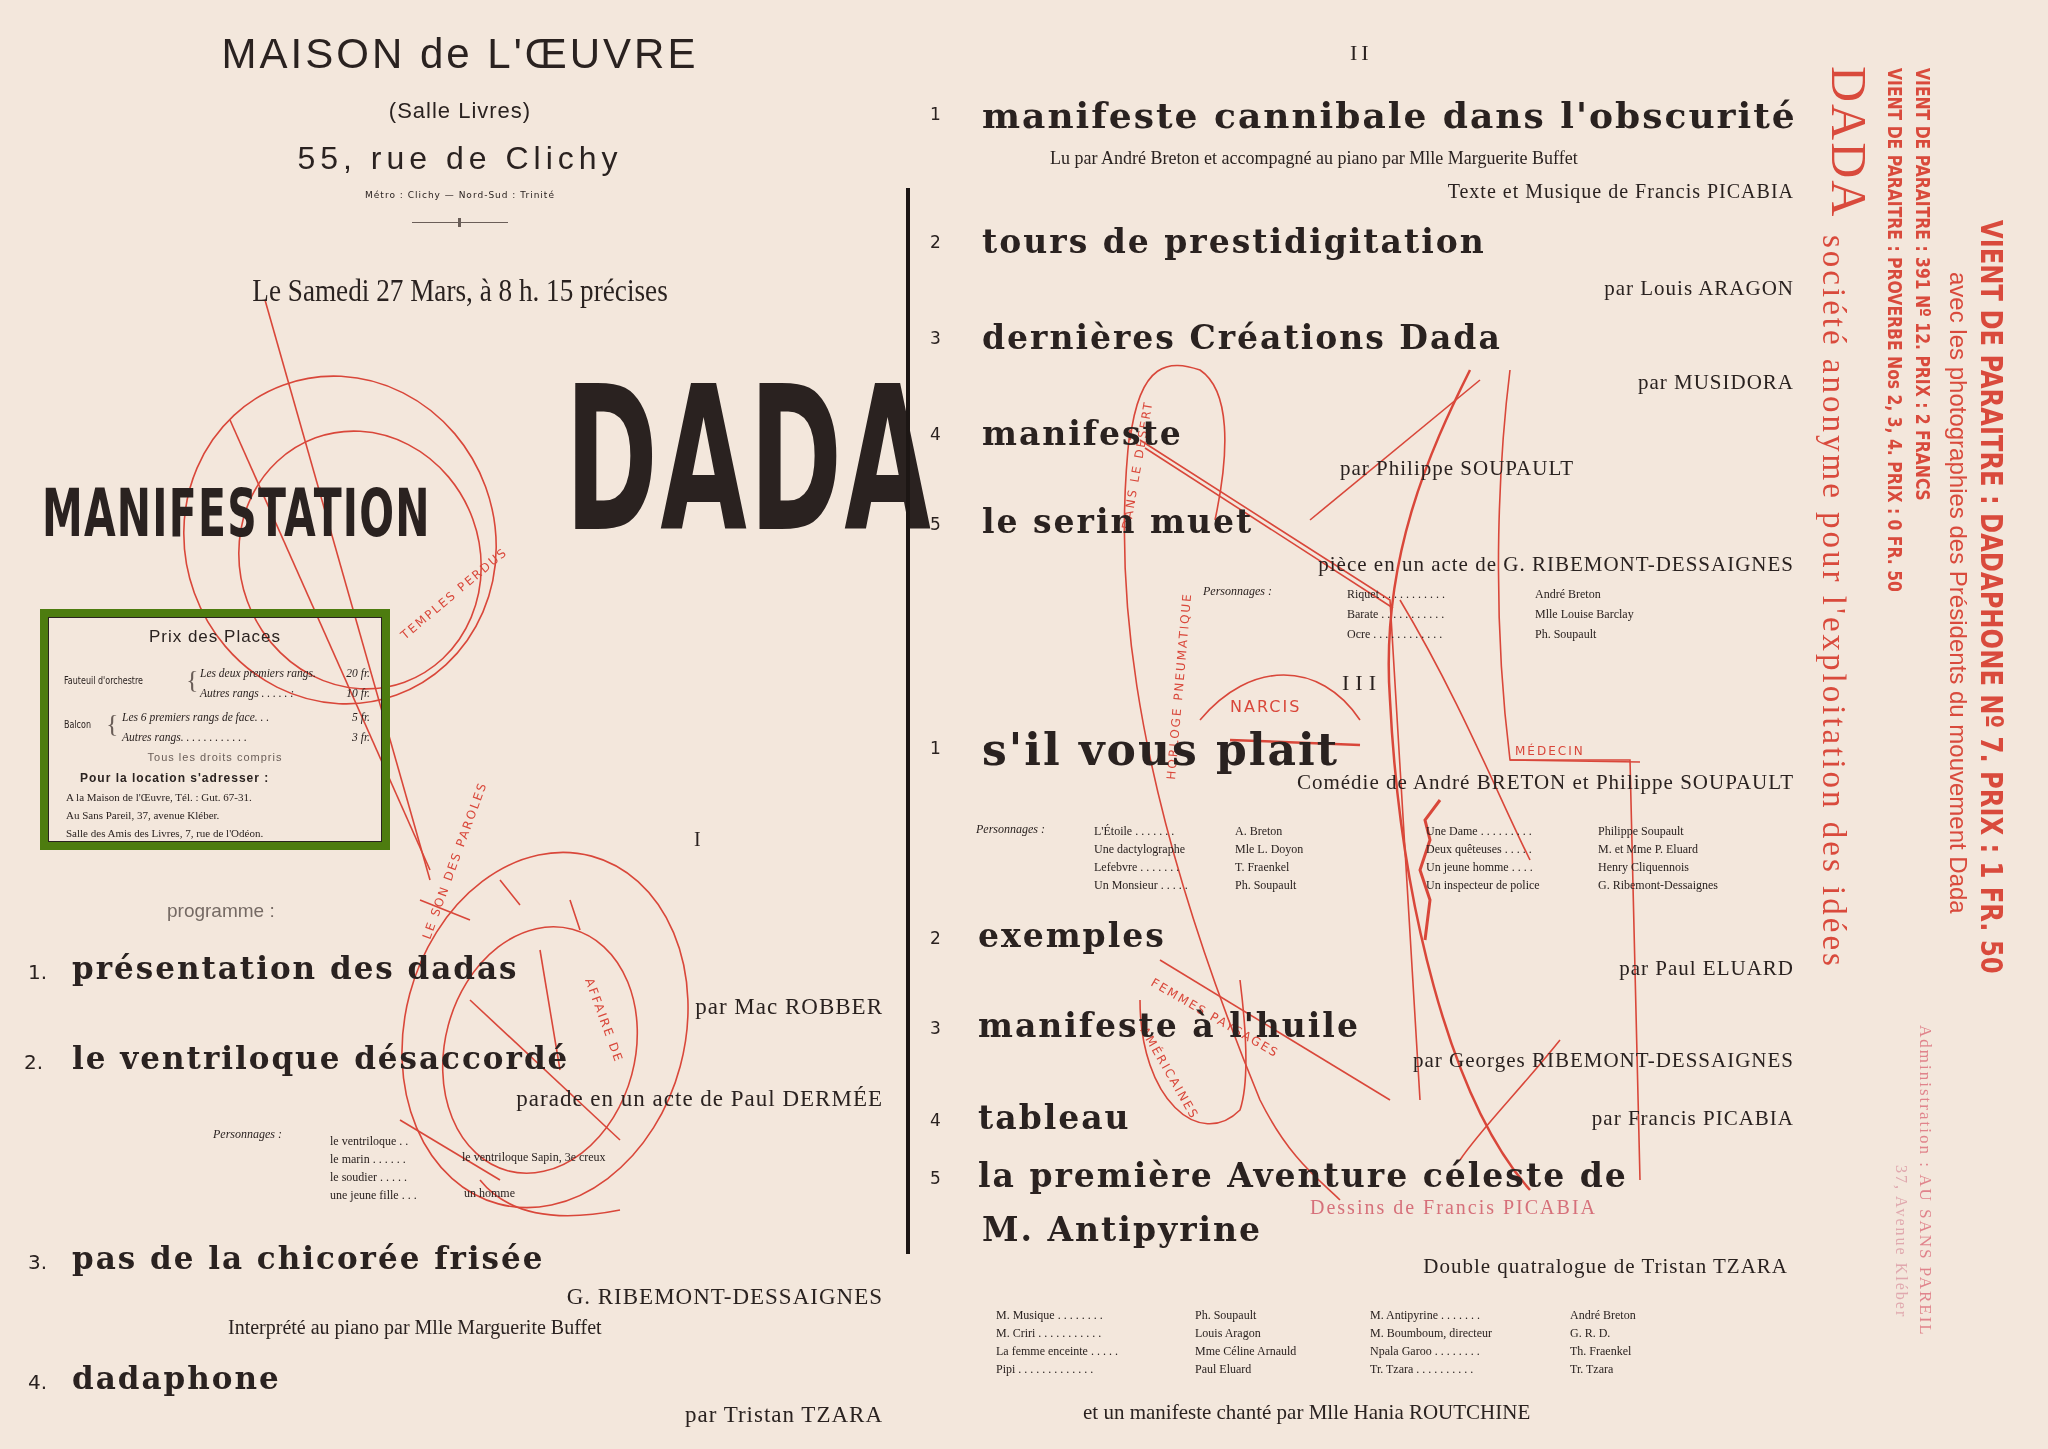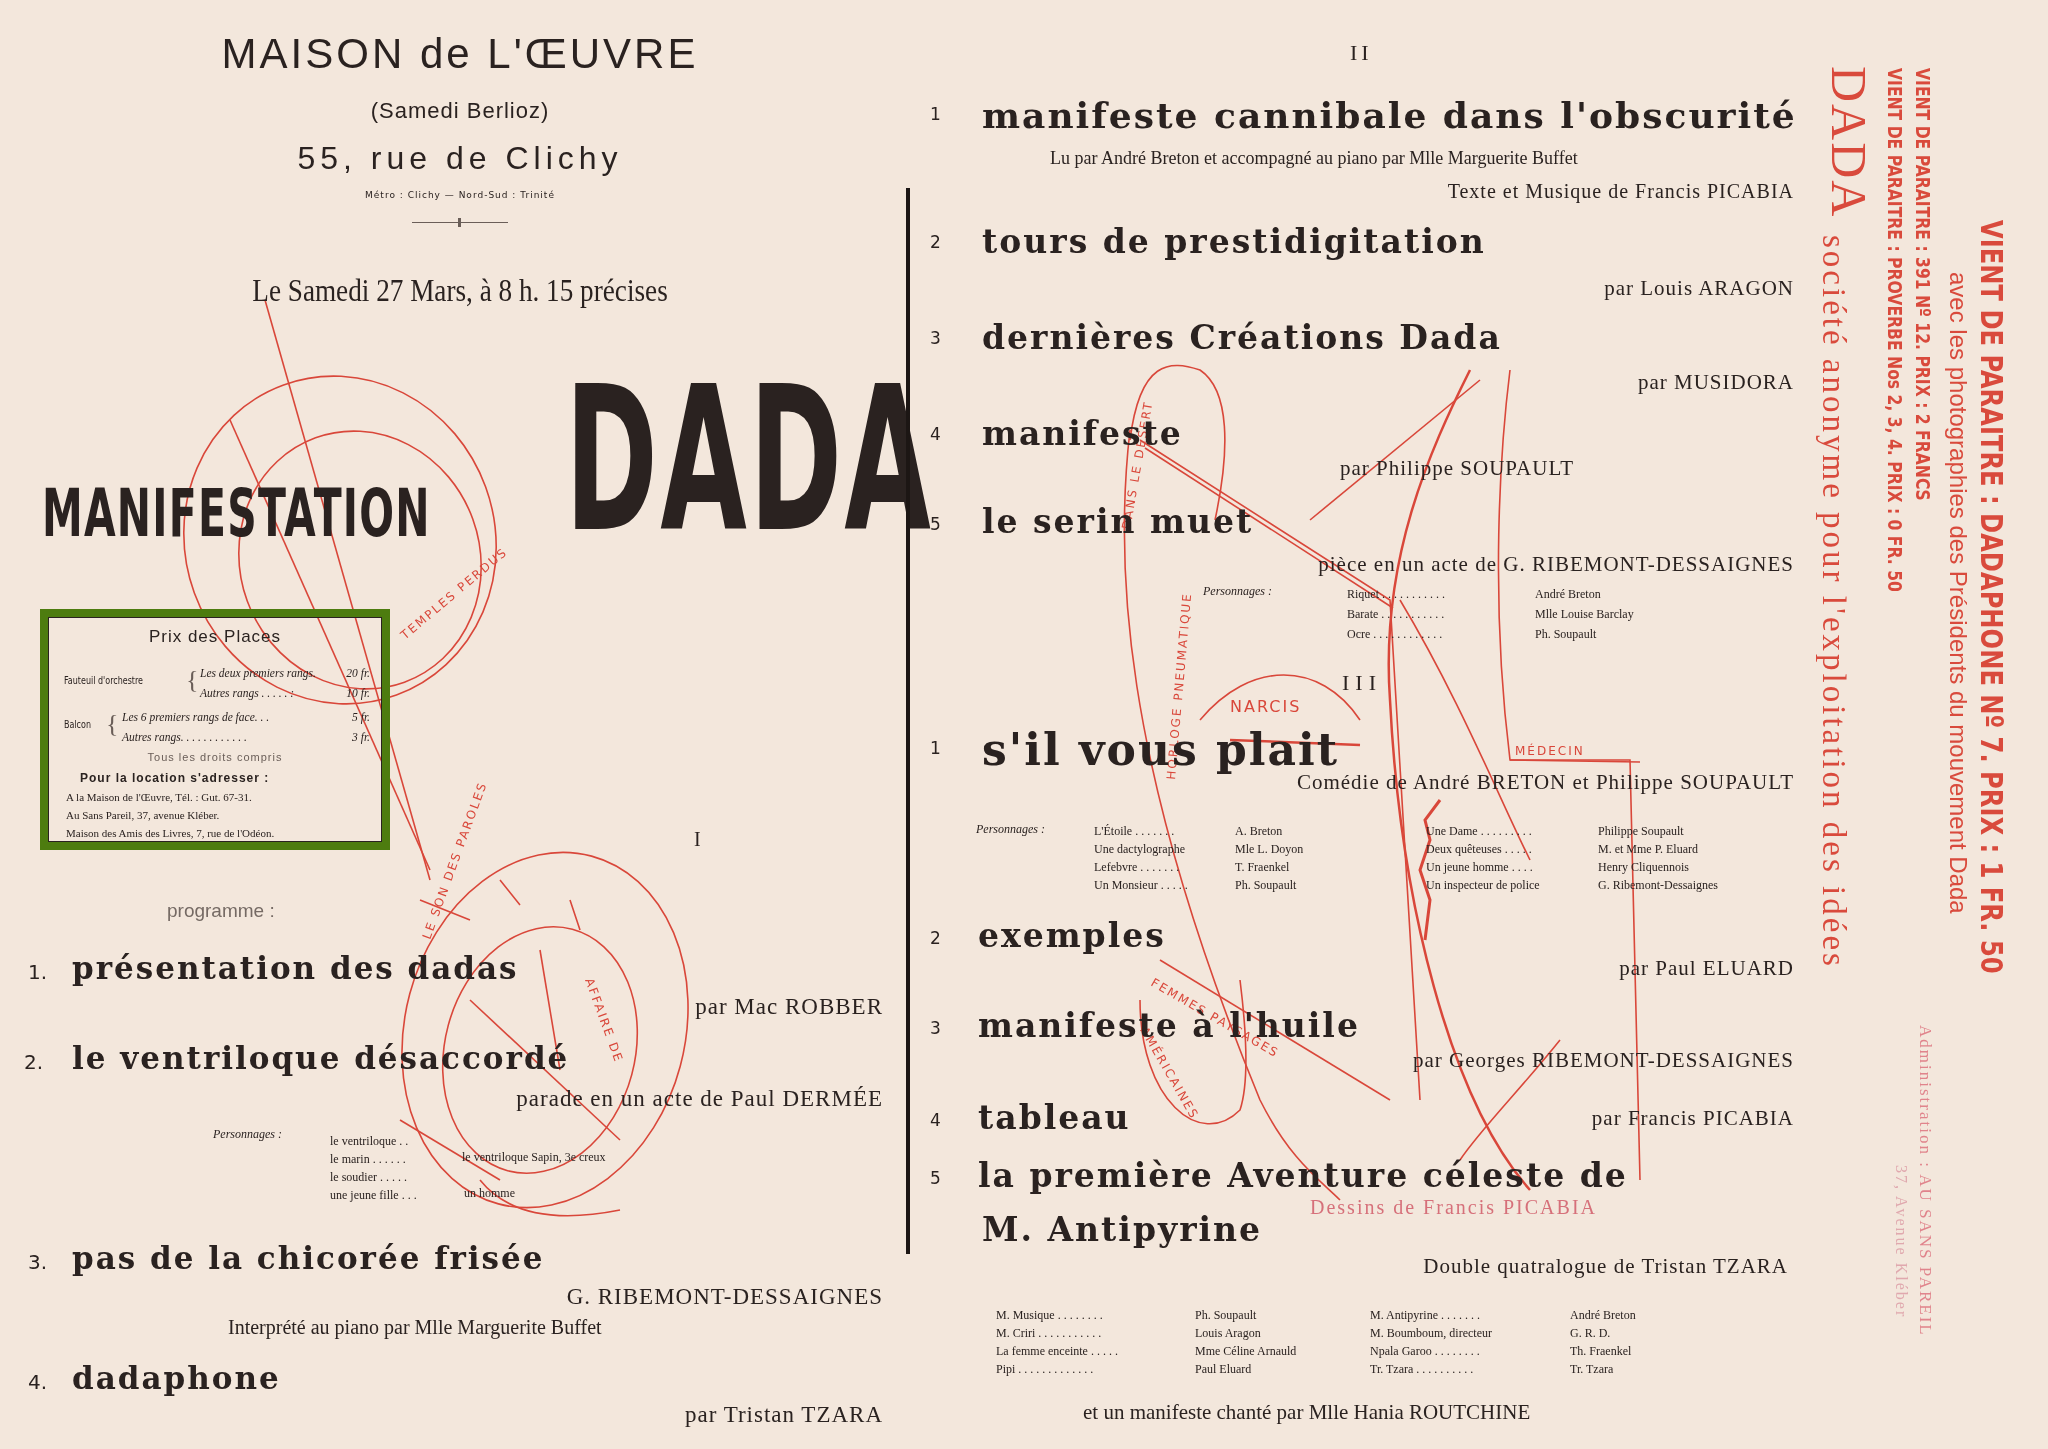--- a/index.html
+++ b/index.html
@@ -92,21 +92,21 @@
     <text x="1130" y="530" transform="rotate(-80 1130 530)">DANS LE DÉSERT</text>
     <text x="1175" y="780" transform="rotate(-85 1175 780)">HORLOGE PNEUMATIQUE</text>
     <text x="1230" y="712" font-size="16">NARCIS</text>
     <text x="1515" y="755" font-size="12">MÉDECIN</text>
     <text x="1150" y="985" transform="rotate(30 1150 985)">FEMMES PAYSAGES</text>
     <text x="1140" y="1030" transform="rotate(60 1140 1030)">AMÉRICAINES</text>
   </g>
 </svg>
 
 <div class="abs h-maison center sans">MAISON de L'ŒUVRE</div>
-<div class="abs h-salle center sans">(Samedi Berlioz)</div>
+<div class="abs h-salle center sans">(Salle Livres)</div>
 <div class="abs h-rue center sans">55, rue de Clichy</div>
 <div class="abs h-metro center cond">Métro : Clichy   —   Nord-Sud : Trinité</div>
 <div class="abs h-orn"></div>
 <div class="abs h-date center">Le Samedi 27 Mars, à 8 h. 15 précises</div>
 
 <div class="abs manif nw">MANIFESTATION</div>
 <div class="abs dada-big nw">DADA</div>
 
 <div class="abs prix-box">
   <div class="abs prix-title sans">Prix des Places</div>
@@ -119,21 +119,21 @@
   <div class="abs prix-lbl nw" style="left:16px;top:102px;">Balcon</div>
   <div class="abs nw" style="left:58px;top:92px;font-size:26px;color:#6a5e58;">{</div>
   <div class="abs prix-row nw" style="left:74px;top:94px;">Les 6 premiers rangs de face. . .</div>
   <div class="abs prix-row nw" style="right:12px;top:94px;">5 fr.</div>
   <div class="abs prix-row nw" style="left:74px;top:114px;">Autres rangs. . . . . . . . . . . .</div>
   <div class="abs prix-row nw" style="right:12px;top:114px;">3 fr.</div>
   <div class="abs center sans" style="left:0;width:100%;top:134px;font-size:11px;color:#6a5e58;letter-spacing:1px;">Tous les droits compris</div>
   <div class="abs sans bold nw" style="left:32px;top:154px;font-size:12px;letter-spacing:1px;">Pour la location s'adresser :</div>
   <div class="abs prix-small nw" style="left:18px;top:174px;">A la Maison de l'Œuvre, Tél. : Gut. 67-31.</div>
   <div class="abs prix-small nw" style="left:18px;top:192px;">Au Sans Pareil, 37, avenue Kléber.</div>
-  <div class="abs prix-small nw" style="left:18px;top:210px;">Maison des Amis des Livres, 7, rue de l'Odéon.</div>
+  <div class="abs prix-small nw" style="left:18px;top:210px;">Salle des Amis des Livres, 7, rue de l'Odéon.</div>
 </div>
 
 <div class="abs sec-I">I</div>
 <div class="abs prog sans">programme :</div>
 
 <div class="abs item-num" style="left:28px;top:960px;">1.</div>
 <div class="abs item-title nw" style="left:72px;top:950px;font-size:31px;">présentation des dadas</div>
 <div class="abs credit nw right" style="right:1165px;top:994px;">par Mac ROBBER</div>
 
 <div class="abs item-num" style="left:24px;top:1050px;">2.</div>

